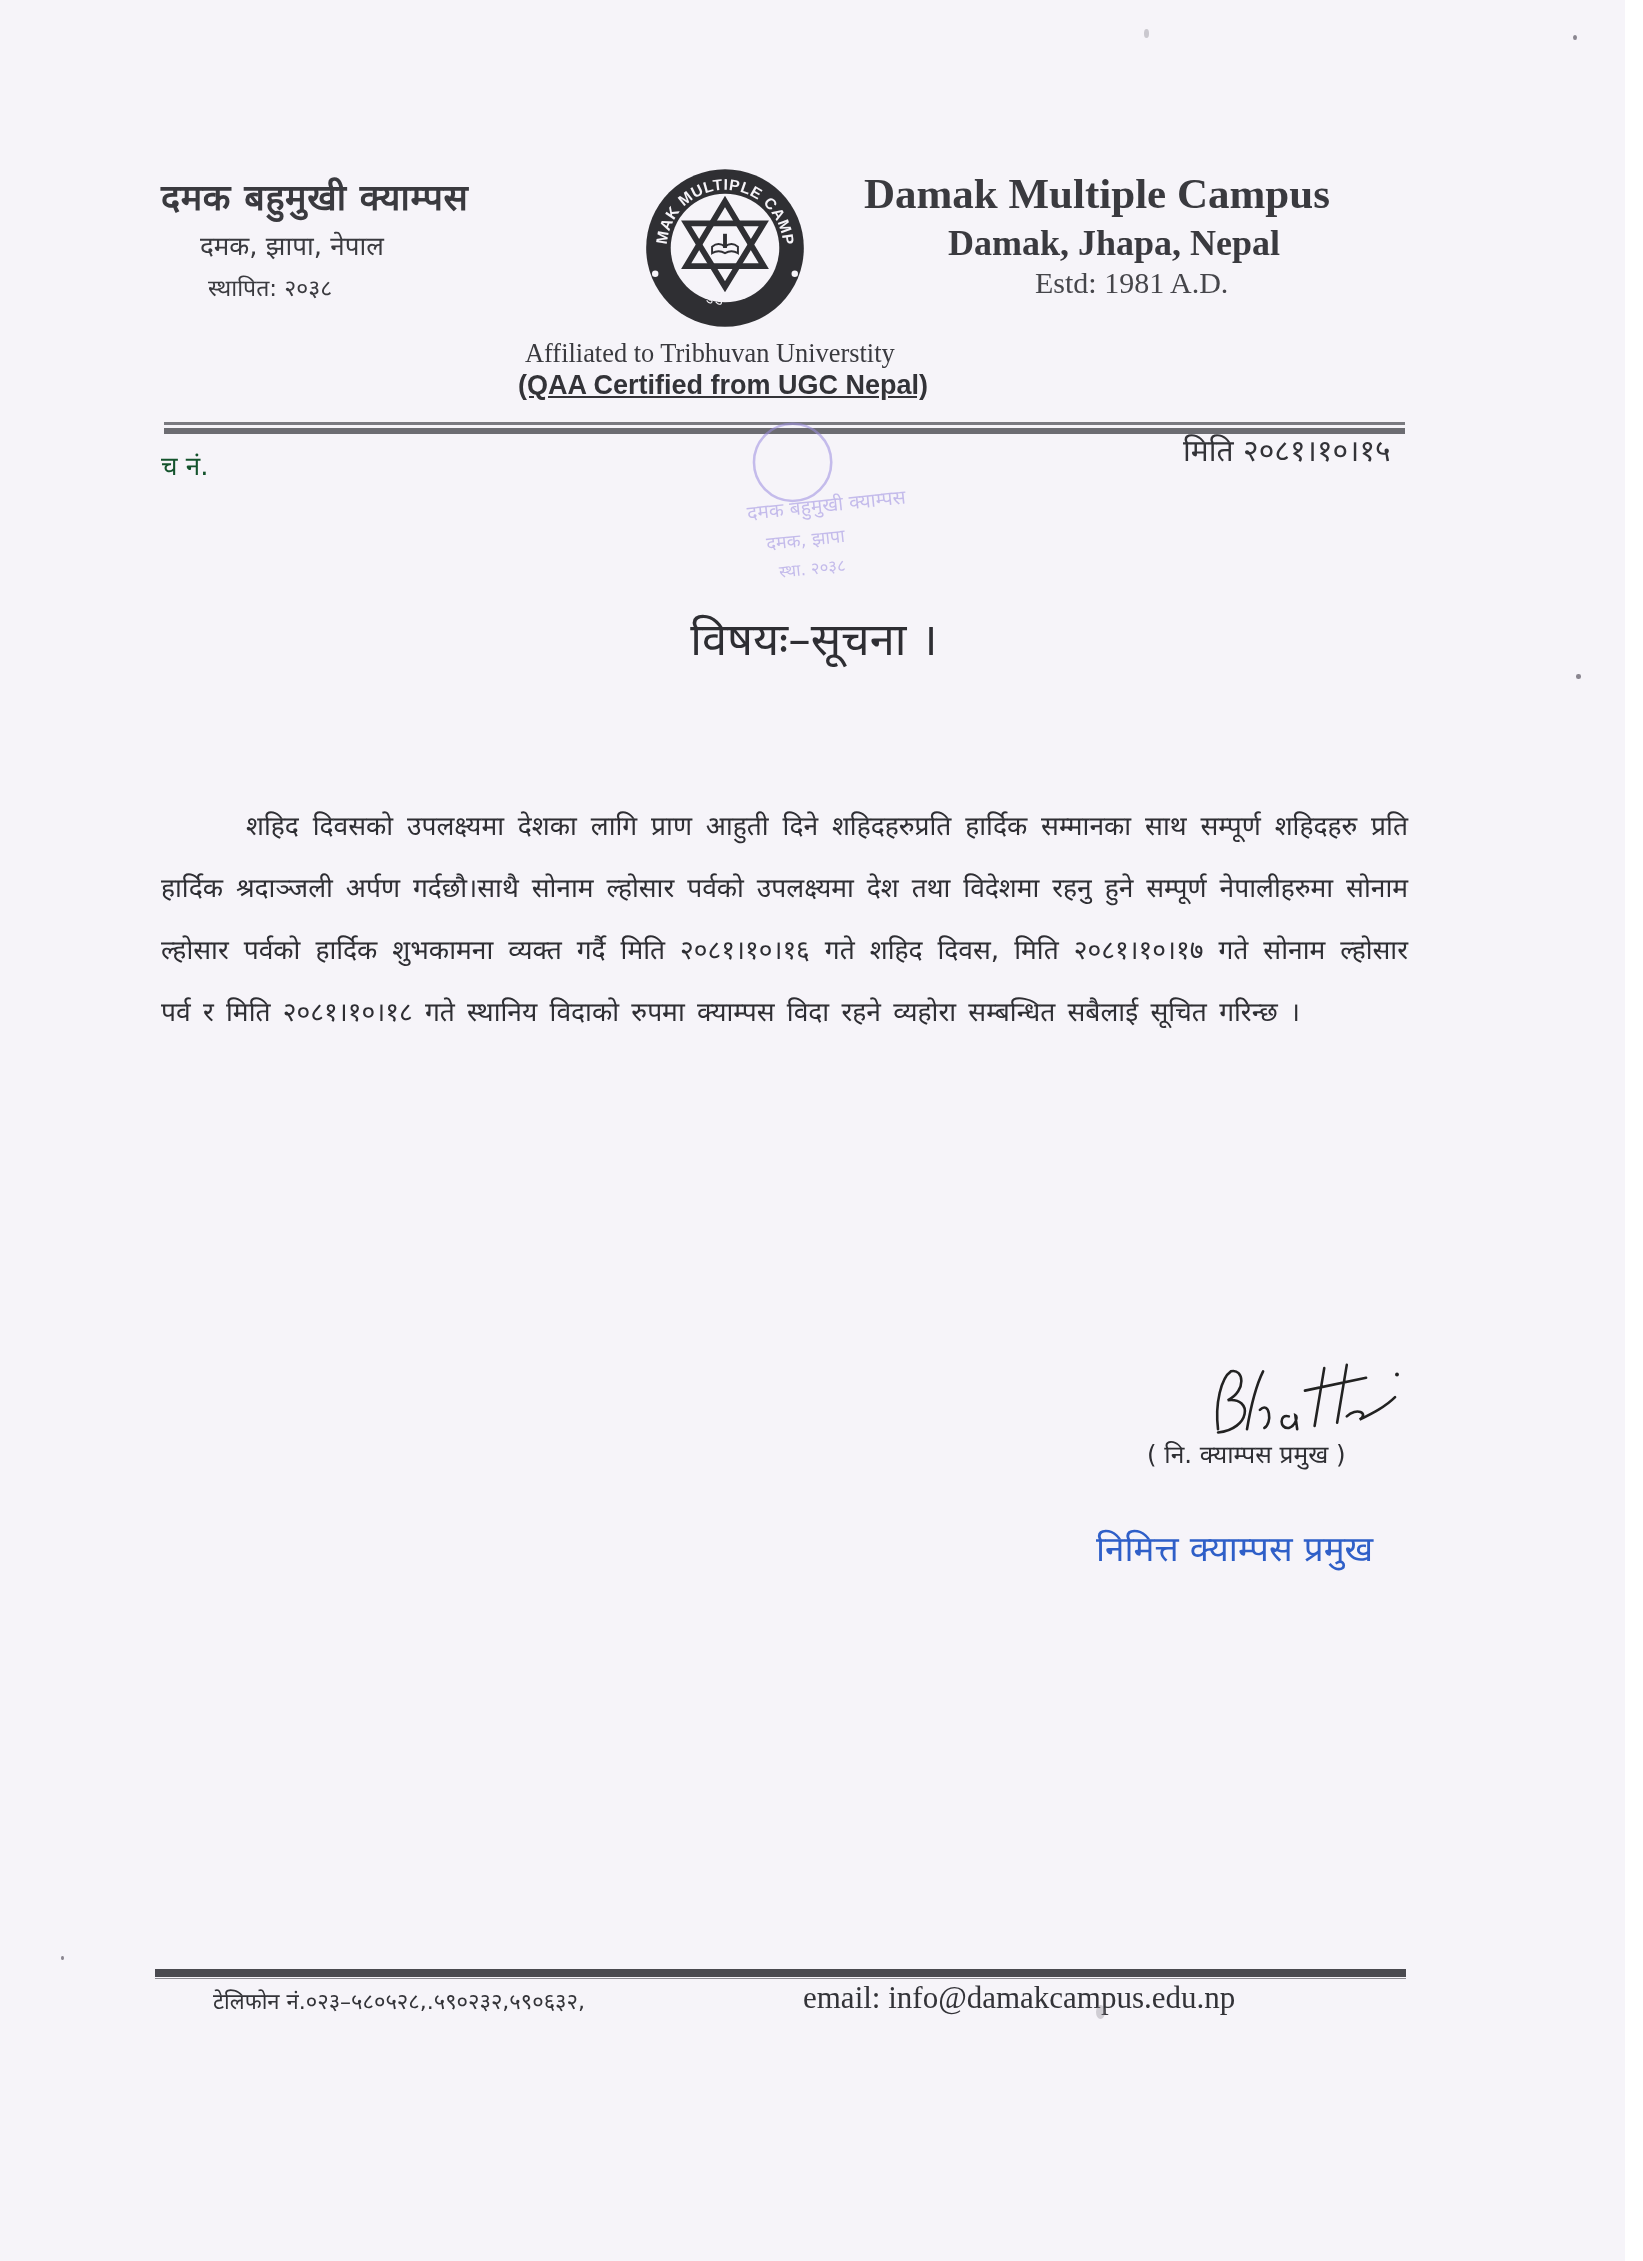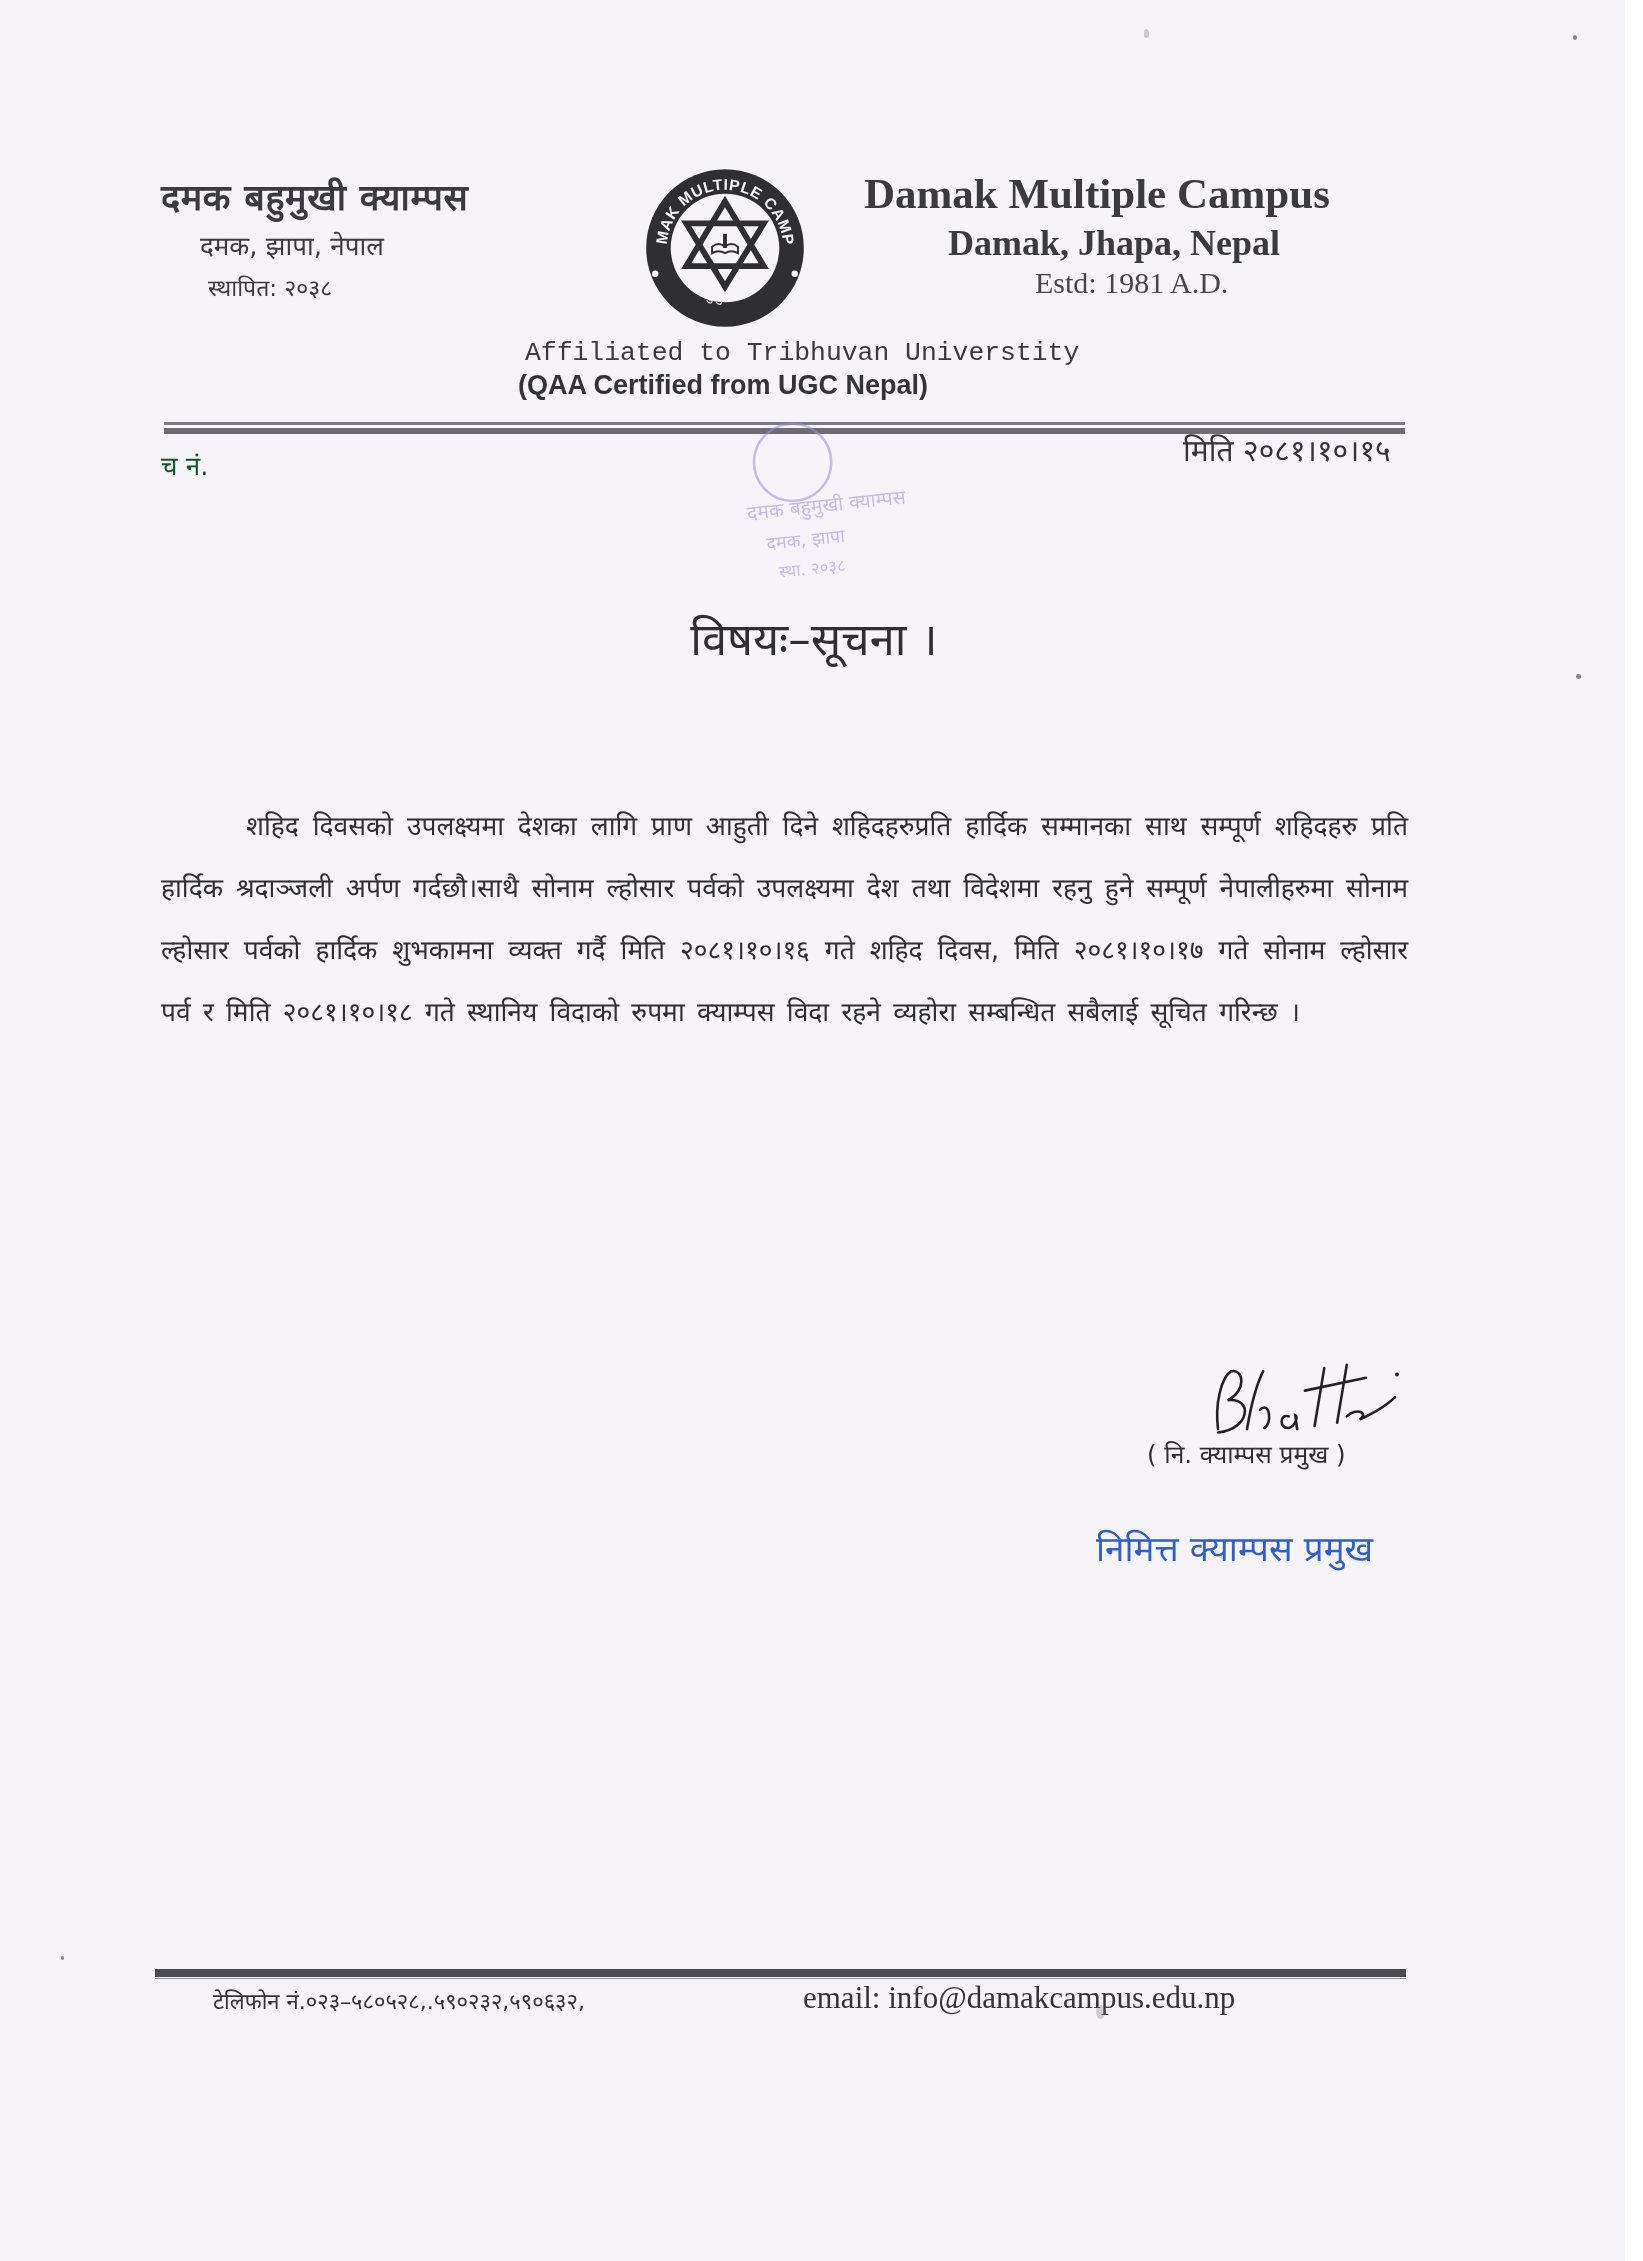--- a/index.html
+++ b/index.html
@@ -70,31 +70,32 @@
     .lh-en-estd {
       left: 1035px; top: 226px;
       font-family: "Liberation Serif", serif;
       font-size: 30px;
       color: #46464b;
       white-space: nowrap;
     }
 
     .affiliation {
       left: 525px; top: 298px;
-      font-family: Liberation Mono, monospace;
+      font-family: Liberation Serif, serif;
       font-size: 26.4px;
       color: #3a3a3f;
       white-space: nowrap;
     }
     .qaa {
       left: 518px; top: 330px;
       font-family: "Liberation Sans", sans-serif;
       font-size: 27px; font-weight: bold;
       color: #333338;
       white-space: nowrap;
+      text-decoration: underline;
     }
 
     
     .rule-top-thin {
       left: 164px; top: 382px;
       width: 1241px; height: 2.6px;
       background: #7a7a80;
     }
     .rule-top-thick {
       left: 164px; top: 388px;

